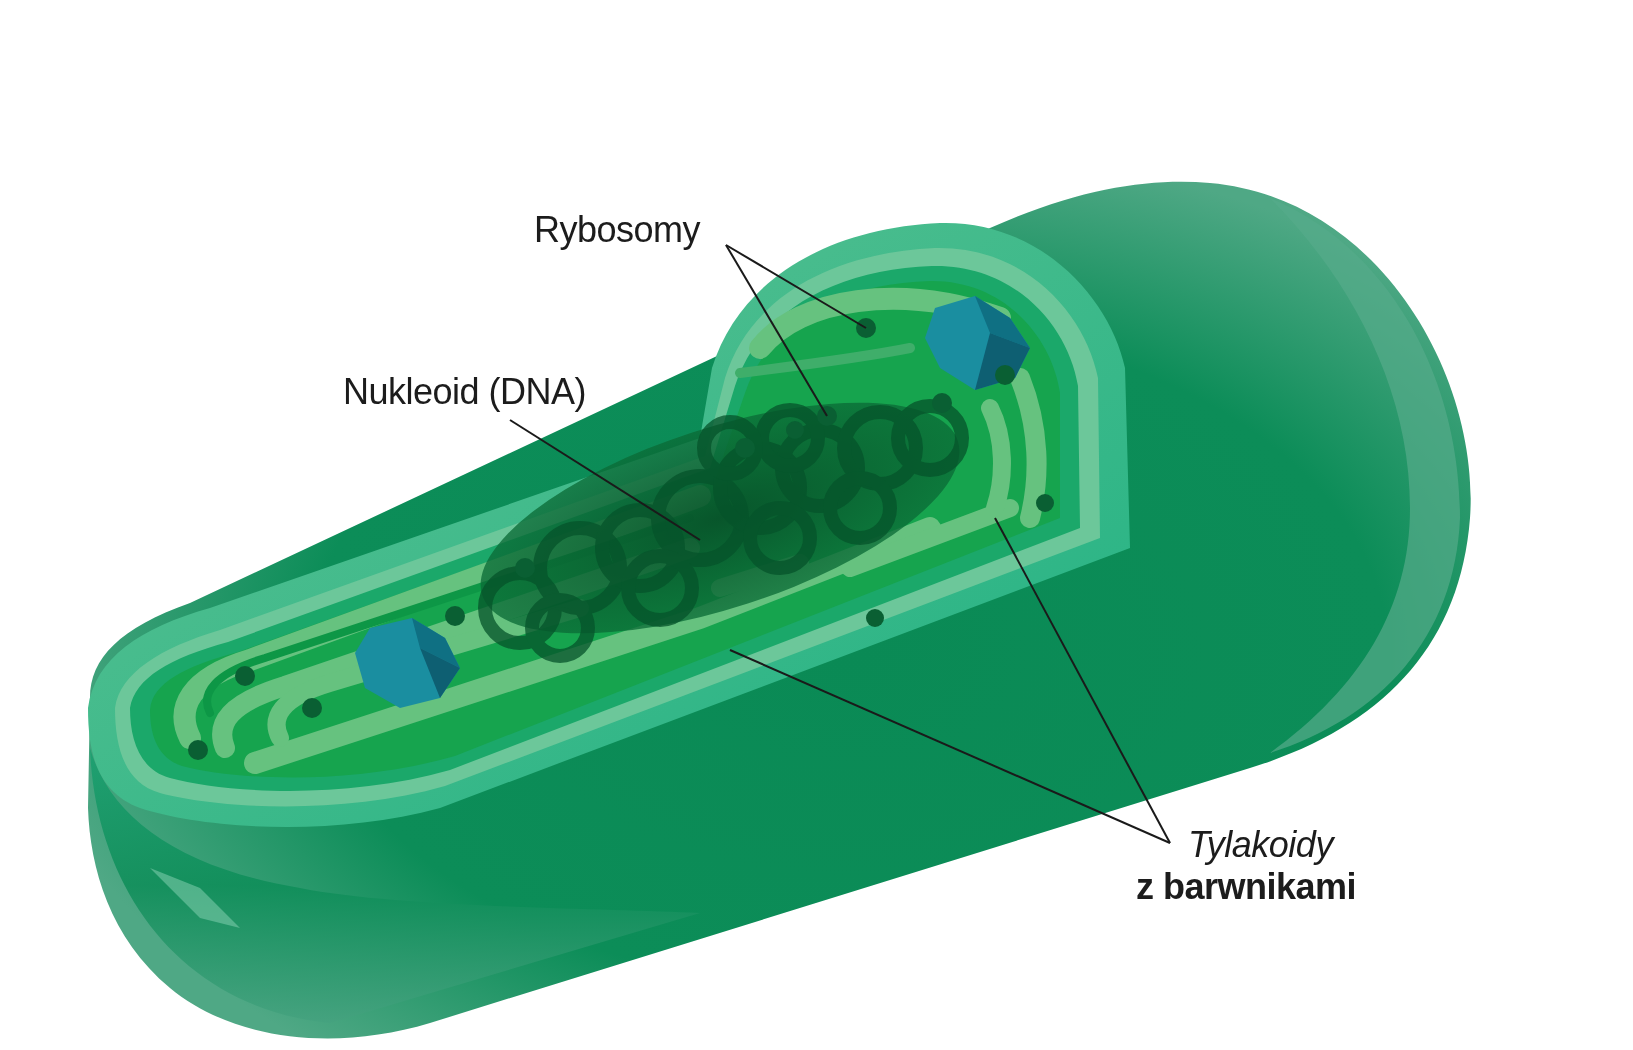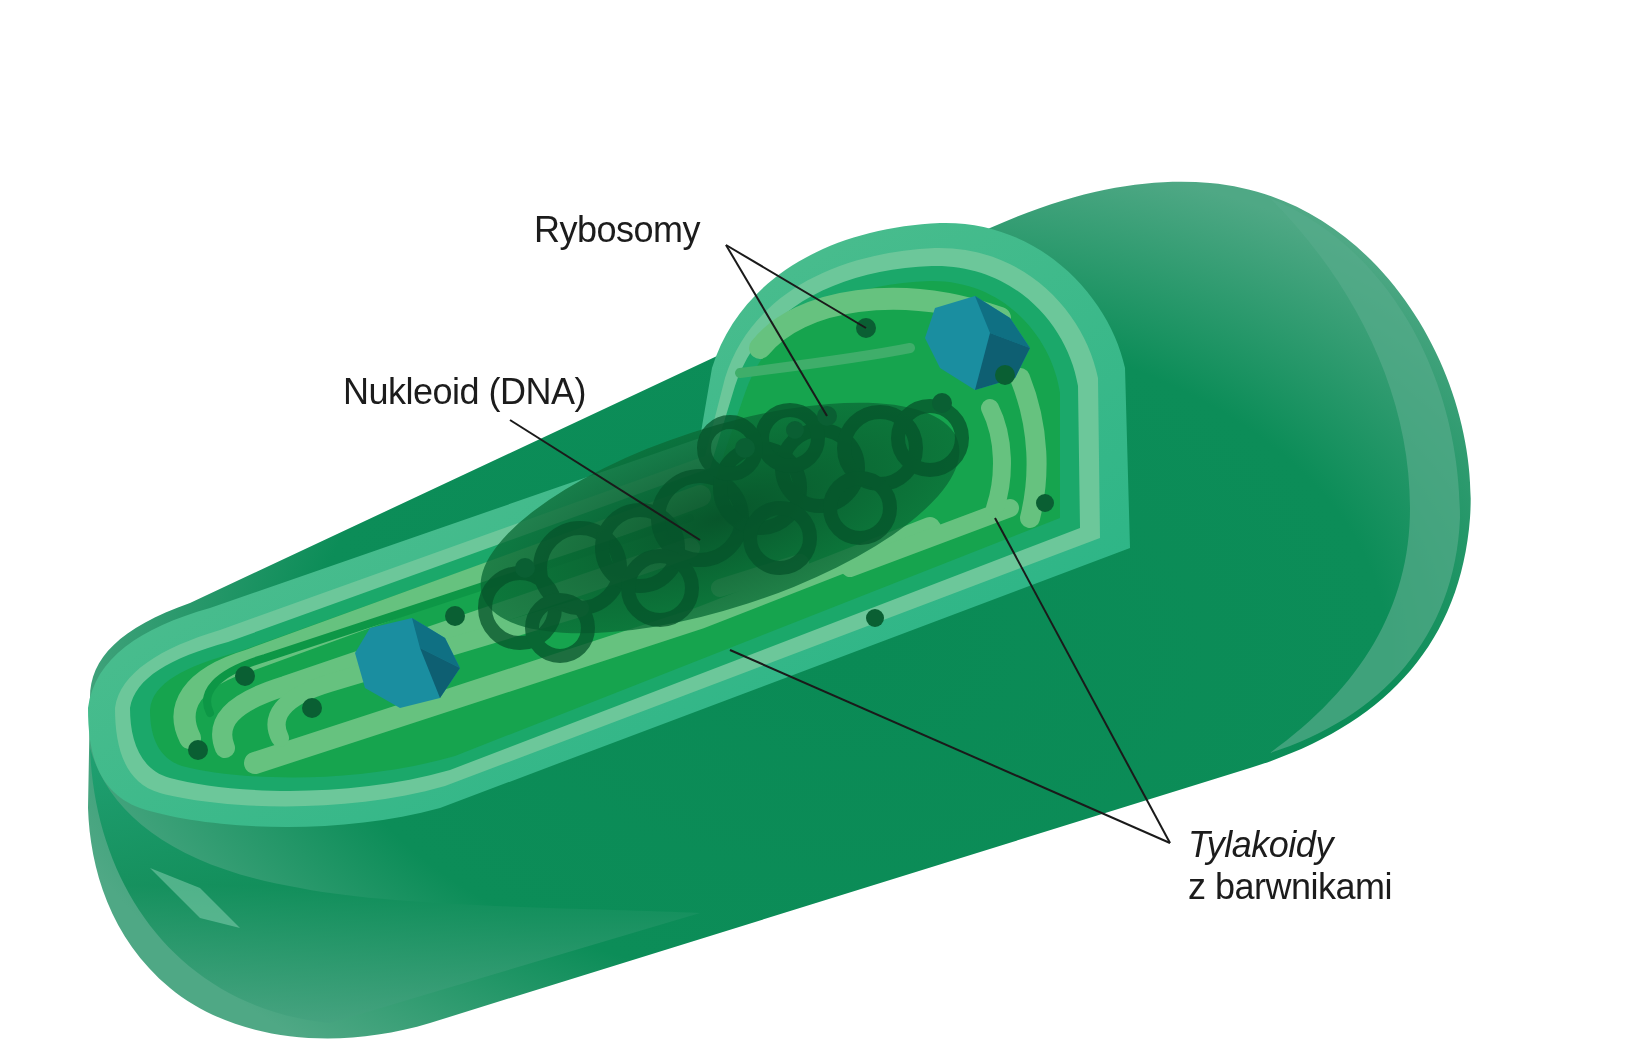--- a/index.html
+++ b/index.html
@@ -160,14 +160,14 @@
       <line x1="726" y1="197" x2="827" y2="368"></line>
       <line x1="510" y1="372" x2="700" y2="492"></line>
       <line x1="1170" y1="795" x2="995" y2="470"></line>
       <line x1="1170" y1="795" x2="730" y2="602"></line>
     </g>
   </svg>
 
   <div class="label" style="left:534px; top:161px;">Rybosomy</div>
   <div class="label" style="left:343px; top:323px;">Nukleoid (DNA)</div>
   <div class="label" style="left:1188px; top:776px;font-style:italic;">Tylakoidy</div>
-  <div class="label" style="left:1188px; top:818px;">z barwnikami</div>
+  <div class="label" style="left:1136px; top:818px;font-weight:bold;">z barwnikami</div>
 </div>
 
 </body></html>

